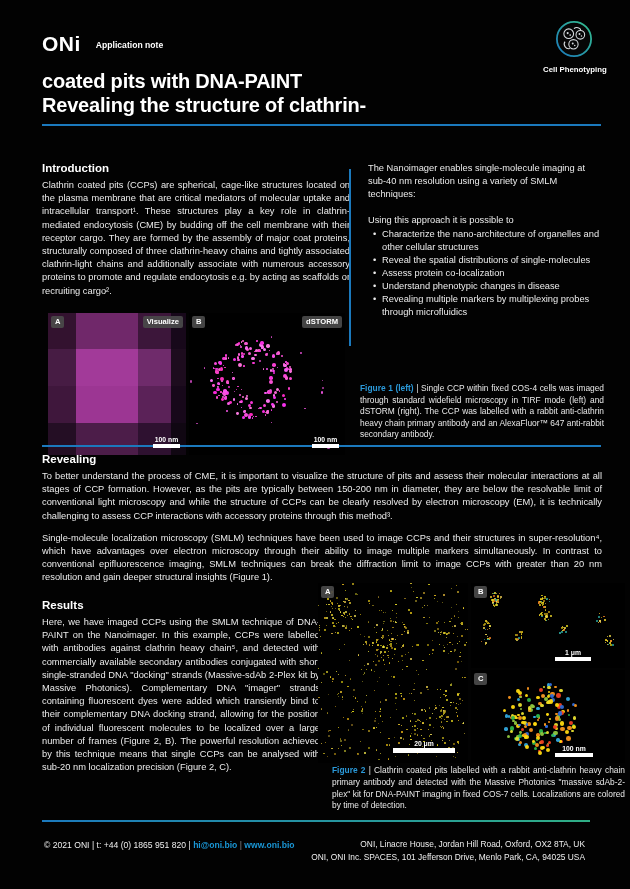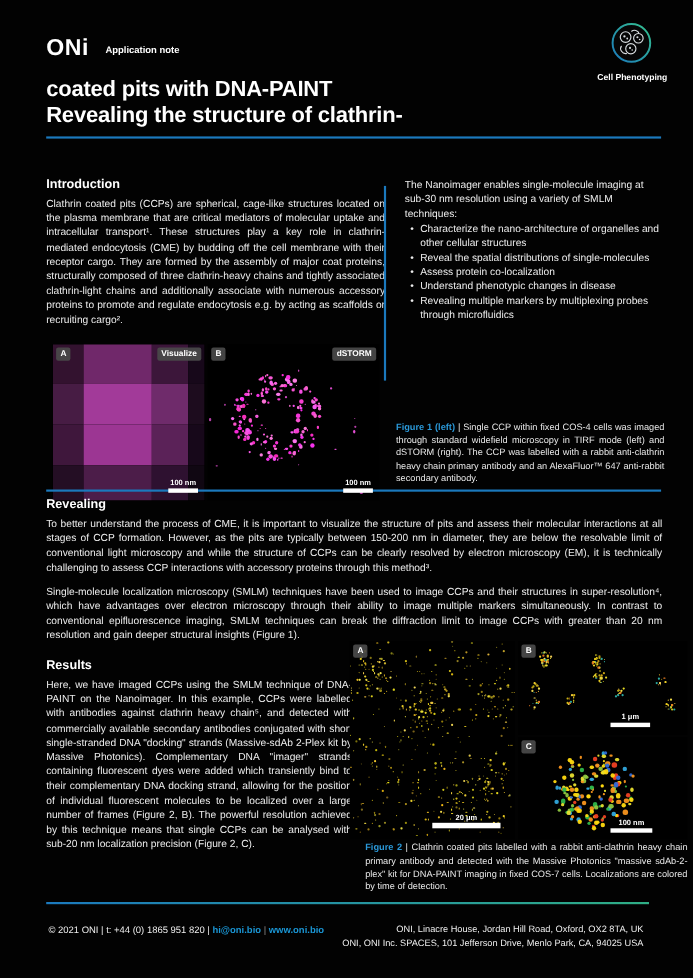--- a/index.html
+++ b/index.html
@@ -127,21 +127,22 @@
   <div class="rule rule-title"></div>
 
   <div class="intro">
     <div class="sec-h">Introduction</div>
     <p class="body-p">Clathrin coated pits (CCPs) are spherical, cage-like structures located on the plasma membrane that are critical mediators of molecular uptake and intracellular transport¹. These structures play a key role in clathrin-mediated endocytosis (CME) by budding off the cell membrane with their receptor cargo. They are formed by the assembly of major coat proteins, structurally composed of three clathrin-heavy chains and tightly associated clathrin-light chains and additionally associate with numerous accessory proteins to promote and regulate endocytosis e.g. by acting as scaffolds or recruiting cargo².</p>
   </div>
 
   <div class="vrule"></div>
 
   <div class="summary">
-    <p>The Nanoimager enables single-molecule imaging at sub-30 nm resolution using a variety of SMLM techniques:</p>
+    <p>The Nanoimager enables single-molecule imaging at sub-40 nm resolution using a variety of SMLM techniques:</p>
+    <p class="sum-lead">Using this approach it is possible to</p>
     <ul class="bullets">
       <li>
           <span class="bm">•</span>
           <span>Characterize the nano-architecture of organelles and other cellular structures</span>
         </li>
       <li>
           <span class="bm">•</span>
           <span>Reveal the spatial distributions of single-molecules</span>
         </li>
       <li>

